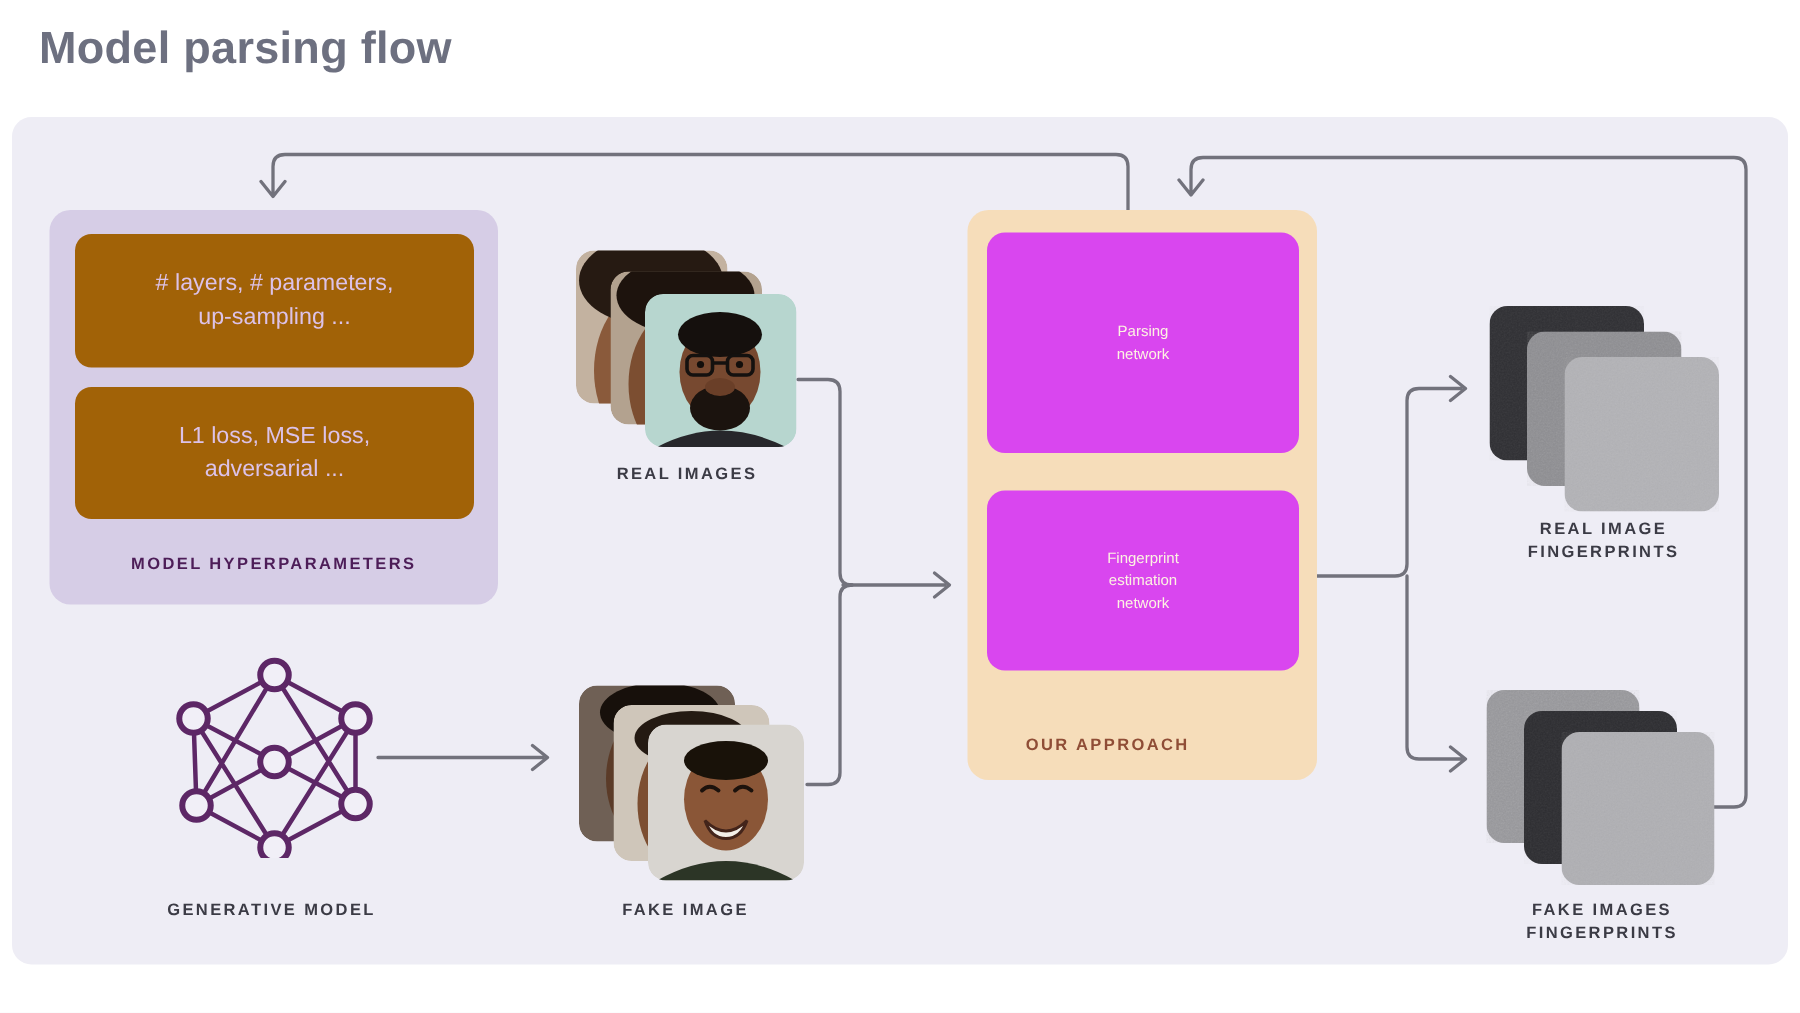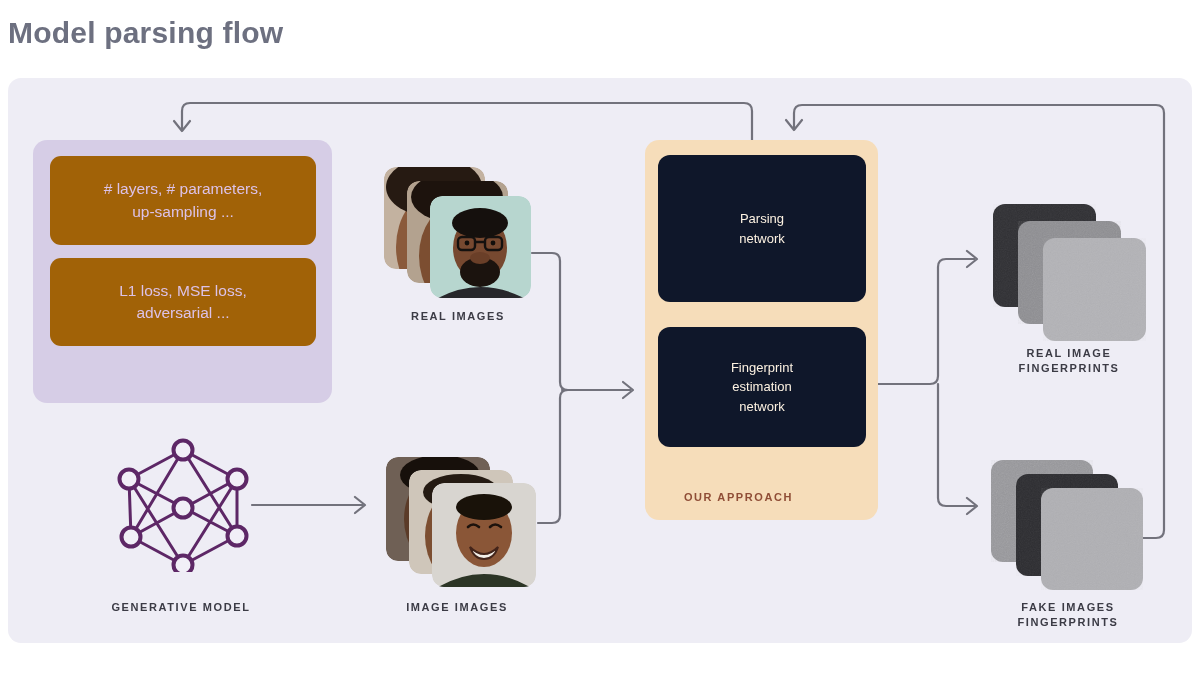--- a/index.html
+++ b/index.html
@@ -2,21 +2,21 @@
 <html><head>
 <meta charset="utf-8">
 <style>
   html,body{margin:0;padding:0;background:#ffffff;}
   #stage{
     position:relative;width:1200px;height:675px;overflow:hidden;
     font-family:"Liberation Sans", sans-serif;background:#ffffff;
   }
   .abs{position:absolute;}
   #page-title{
-    position:absolute;left:8px;top:16px;font-size:30px;font-weight:600;
+    position:absolute;left:26px;top:16px;font-size:30px;font-weight:600;
     color:#6d7080;letter-spacing:.2px;
   }
   #panel{
     position:absolute;left:8px;top:78px;width:1184px;height:565px;
     background:#eeedf5;border-radius:13px;
   }
   #connectors{position:absolute;left:0;top:0;width:1200px;height:675px;pointer-events:none;}
   #connectors path{fill:none;stroke:#72727c;stroke-width:2.2;stroke-linecap:round;stroke-linejoin:round;}
 
   
@@ -36,22 +36,22 @@
     color:#3b3b45;text-align:center;white-space:pre-line;line-height:1.4;
   }
   #hp-label{left:33px;top:369px;width:299px;color:#4d1d58;}
 
   
   #approach-container{
     position:absolute;left:645px;top:140px;width:233px;height:380px;
     background:#f6ddba;border-radius:14px;
   }
   .orange-box{
-    position:absolute;left:658px;width:208px;background:#0f172a;border-radius:12px;
-    color:#fdf2e2;font-size:13px;line-height:1.5;text-align:center;
+    position:absolute;left:658px;width:208px;background:#d946ef;border-radius:12px;
+    color:#fdf2e2;font-size:10px;line-height:1.5;text-align:center;
     display:flex;align-items:center;justify-content:center;white-space:pre-line;
   }
   #parsing-box{top:155px;height:147px;}
   #fingerprint-box{top:327px;height:120px;}
   #approach-label{left:645px;top:490px;width:187px;color:#8f4d36;}
 
   
   .photo{position:absolute;border-radius:12px;}
   .fpsq{position:absolute;}
   #real-images-label{left:358px;top:309px;width:200px;}
@@ -98,20 +98,21 @@
     <path d="M878,384 H930 Q938,384 938,376 V267 Q938,259 946,259 H974 M967,251 L977,259 L967,267"></path>
 
     <path d="M938,384 V498 Q938,506 946,506 H974 M967,498 L977,506 L967,514"></path>
   </svg>
 
   <div id="hp-container"></div>
   <div id="hp-box1" class="purple-box"># layers, # parameters,
 up-sampling ...</div>
   <div id="hp-box2" class="purple-box">L1 loss, MSE loss,
 adversarial ...</div>
+  <div id="hp-label" class="caps-label">MODEL HYPERPARAMETERS</div>
 
   <svg class="abs" style="left:116px;top:438px" width="134" height="134" viewBox="0 0 134 134">
     <g stroke="#5d2766" stroke-width="3" fill="none">
       <path d="M67,12 L13,41 M67,12 L121,41 M13,41 L15,99 M121,41 L121,98 M15,99 L67,127 M121,98 L67,127"></path>
       <path d="M13,41 L121,98 M121,41 L15,99 M67,12 L15,99 M67,12 L121,98 M67,127 L13,41 M67,127 L121,41"></path>
     </g>
     <g stroke="#5d2766" stroke-width="4" fill="#f1eff7">
       <circle cx="67" cy="12" r="9.5"></circle>
         <circle cx="13" cy="41" r="9.5"></circle>
         <circle cx="121" cy="41" r="9.5"></circle>
@@ -164,21 +165,21 @@
     <rect width="104" height="104" rx="12" fill="#d8d5d0"></rect>
     <path d="M6,104 Q52,78 98,104 Z" fill="#2c3526"></path>
     <ellipse cx="52" cy="50" rx="28" ry="34" fill="#8a5637"></ellipse>
     <ellipse cx="52" cy="24" rx="28" ry="13" fill="#191209"></ellipse>
     <g fill="none" stroke="#1c120c" stroke-width="2.6" stroke-linecap="round">
       <path d="M36,44 q5,-5 11,0"></path>
       <path d="M58,44 q5,-5 11,0"></path>
     </g>
     <path d="M38,64 q14,14 28,0 q-4,12 -14,12 q-10,0 -14,-12 Z" fill="#f3efe8" stroke="#43241a" stroke-width="2"></path>
   </svg>
-  <div id="fake-images-label" class="caps-label">IMAGE IMAGES</div>
+  <div id="fake-images-label" class="caps-label">FAKE IMAGE</div>
 
   <div id="approach-container"></div>
   <div id="parsing-box" class="orange-box">Parsing
 network</div>
   <div id="fingerprint-box" class="orange-box">Fingerprint
 estimation
 network</div>
   <div id="approach-label" class="caps-label">OUR APPROACH</div>
 
   <svg class="fpsq" style="left:993px;top:204px" width="103" height="103">

